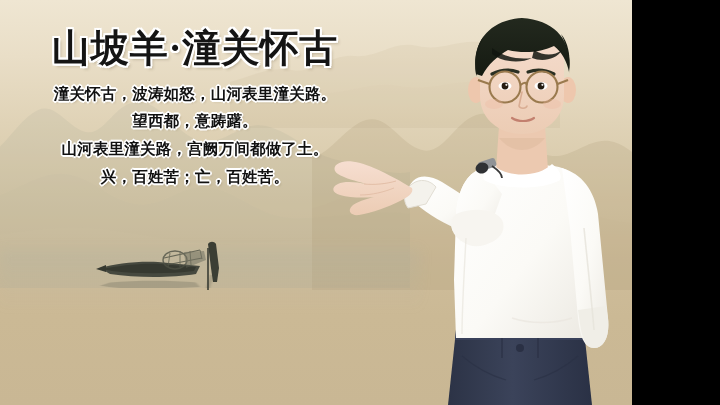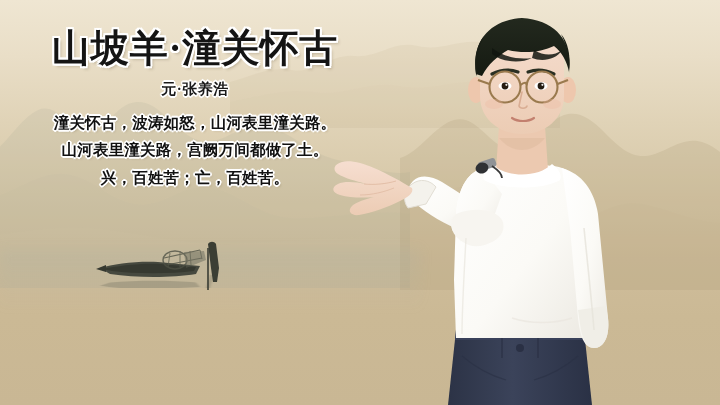--- a/index.html
+++ b/index.html
@@ -1,20 +1,20 @@
 <!DOCTYPE html>
 <html><head>
 <meta charset="utf-8">
 <style>
   * { margin:0; padding:0; box-sizing:border-box; }
   html,body { width:720px; height:405px; overflow:hidden; background:#000; }
 
   .stage{
     position:relative;
-    width:720px; height:405px;
+    width:632px; height:405px;
     overflow:hidden;
     font-family:"Liberation Serif", serif;
     background:
       linear-gradient(180deg,
         #efe6d2 0%,
         #e9dec7 14%,
         #e0d3b7 30%,
         #d6c7a7 48%,
         #cfbd9b 64%,
         #cbb995 78%,
@@ -173,23 +173,23 @@
     </svg>
 
     <svg class="boat-reflection" viewBox="0 0 146 26" preserveAspectRatio="none">
       <path d="M4,4 C18,0 40,-3 62,-2 L104,2 L100,10 C76,14 40,14 14,10 Z" fill="#3c4038"></path>
       <path d="M110,0 L114,24 L118,24 L114,0 Z" fill="#3c4038"></path>
     </svg>
   </div>
 
   <div class="text-block">
     <div class="poem-title">山坡羊·潼关怀古</div>
-    <div class="poem-author">元·张养浩</div>
     <div class="poem-lines">
       <span class="poem-line">潼关怀古，波涛如怒，山河表里潼关路。</span>
+      <span class="poem-line">望西都，意踌躇。</span>
       <span class="poem-line">山河表里潼关路，宫阙万间都做了土。</span>
       <span class="poem-line">兴，百姓苦；亡，百姓苦。</span>
     </div>
   </div>
 
   <div class="presenter">
     <svg viewBox="0 0 404 387" preserveAspectRatio="none">
       <defs>
         <linearGradient id="shirtG" x1="0" y1="0" x2="1" y2="1">
           <stop offset="0%" stop-color="#ffffff"></stop>

